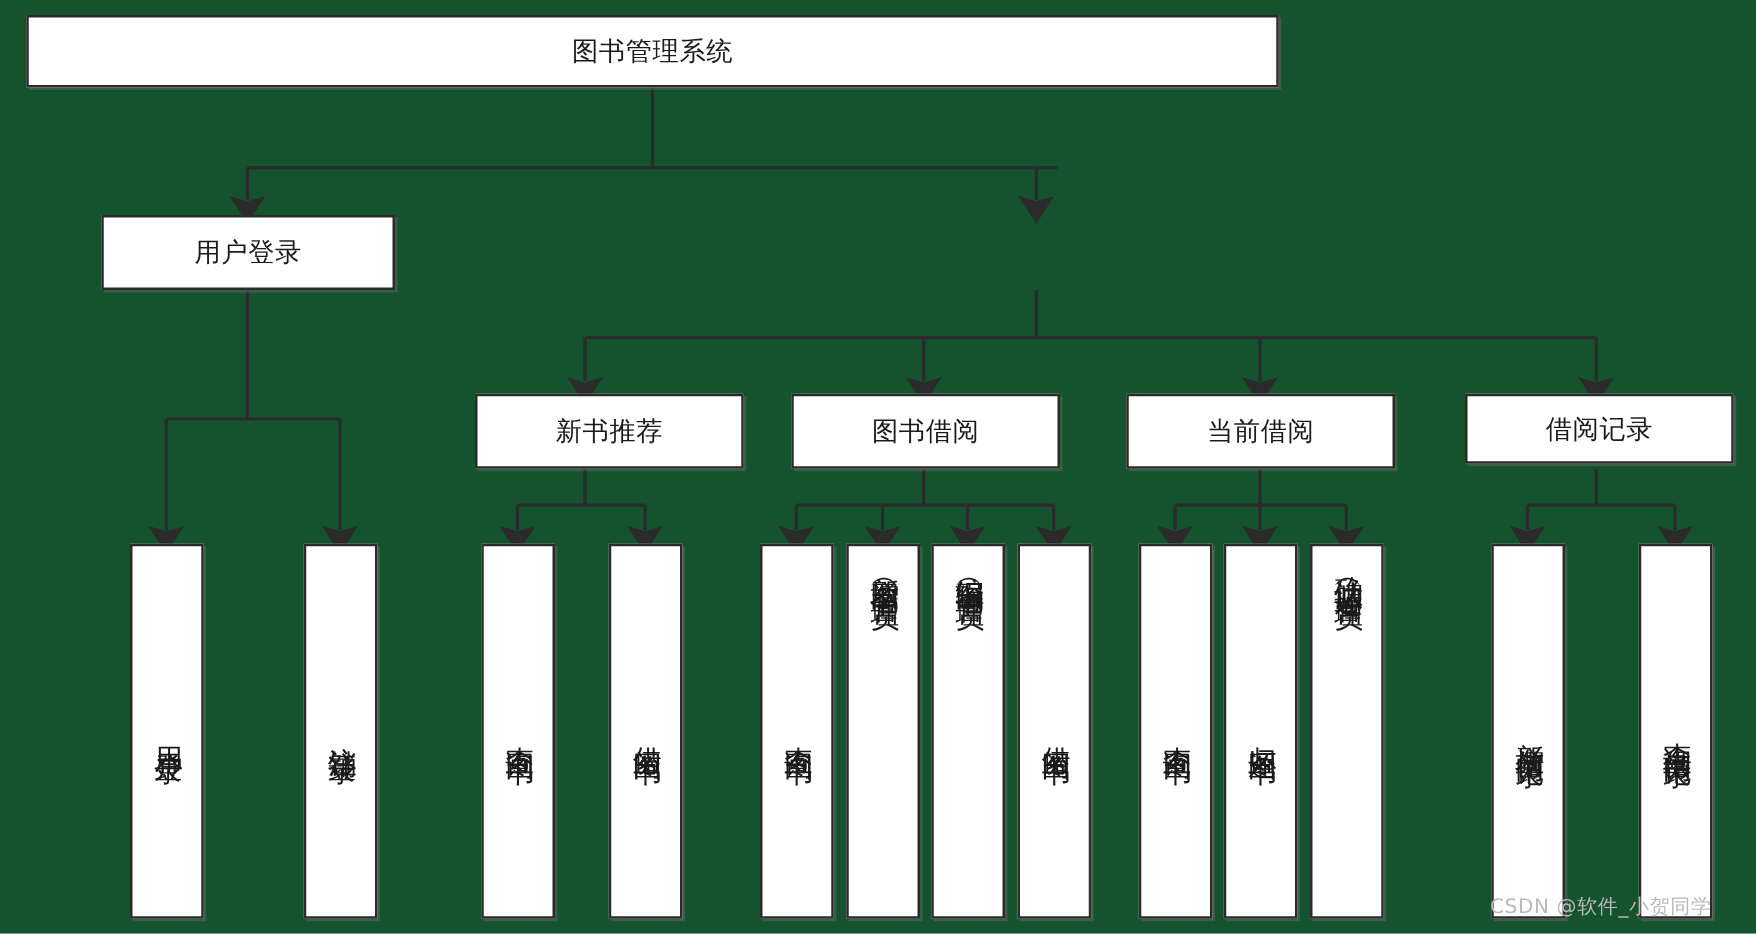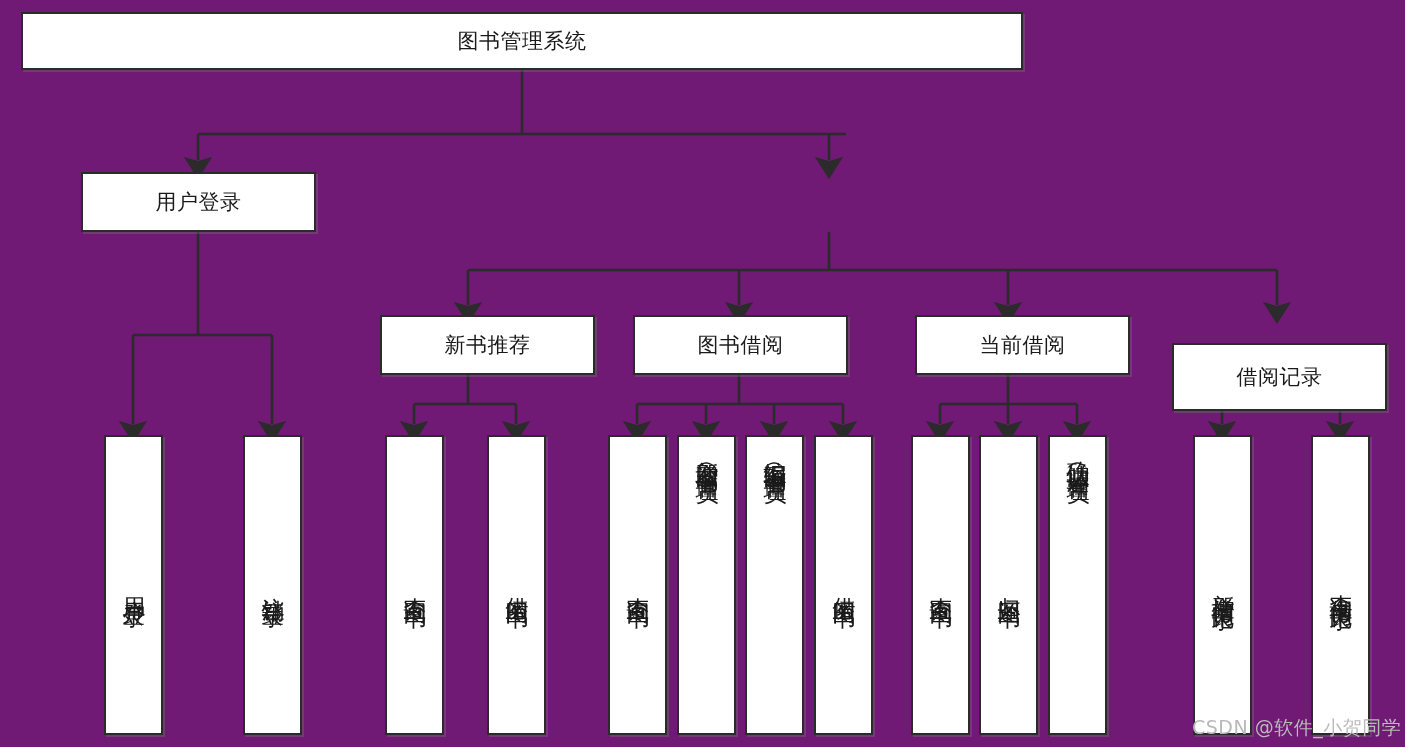--- a/index.html
+++ b/index.html
@@ -7,21 +7,21 @@
     padding: 0;
     background: #ffffff;
   }
   body {
     font-family: "DejaVu Sans", "Liberation Sans", sans-serif;
   }
   #canvas {
     position: relative;
     width: 1405px;
     height: 747px;
-    background: #701a75;
+    background: #14532d;
     overflow: hidden;
   }
   svg#wires {
     position: absolute;
     left: 0;
     top: 0;
     width: 1405px;
     height: 747px;
     pointer-events: none;
   }
@@ -58,21 +58,21 @@
     white-space: normal;
     max-height: 100%;
   }
   .node.vertical.centered {
     align-items: center;
     padding-top: 0;
   }
   .watermark {
     position: absolute;
     color: #b9b9b9;
-    font-size: 19px;
+    font-size: 16px;
     letter-spacing: 0.5px;
     white-space: nowrap;
     user-select: none;
   }
 </style>
 </head>
 <body>
 
 <div id="canvas">
 
@@ -133,24 +133,24 @@
   <div class="node" style="left:81px; top:172px; width:235px; height:60px;">
     <span class="label">用户登录</span>
   </div>
 
   <div class="node" style="left:380px; top:315px; width:215px; height:60px;">
     <span class="label">新书推荐</span>
   </div>
   <div class="node" style="left:633px; top:315px; width:215px; height:60px;">
     <span class="label">图书借阅</span>
   </div>
-  <div class="node" style="left:901px; top:315px; width:215px; height:60px;margin-left:14px;">
+  <div class="node" style="left:901px; top:315px; width:215px; height:60px;">
     <span class="label">当前借阅</span>
   </div>
-  <div class="node" style="left:1172px; top:315px; width:215px; height:68px;margin-top:28px;">
+  <div class="node" style="left:1172px; top:315px; width:215px; height:56px;">
     <span class="label">借阅记录</span>
   </div>
 
   <div class="node vertical centered" style="left:104px; top:435px; width:59px; height:300px;">
     <span class="label">用户登录</span>
   </div>
   <div class="node vertical centered" style="left:243px; top:435px; width:59px; height:300px;">
     <span class="label">注销登录</span>
   </div>
 

